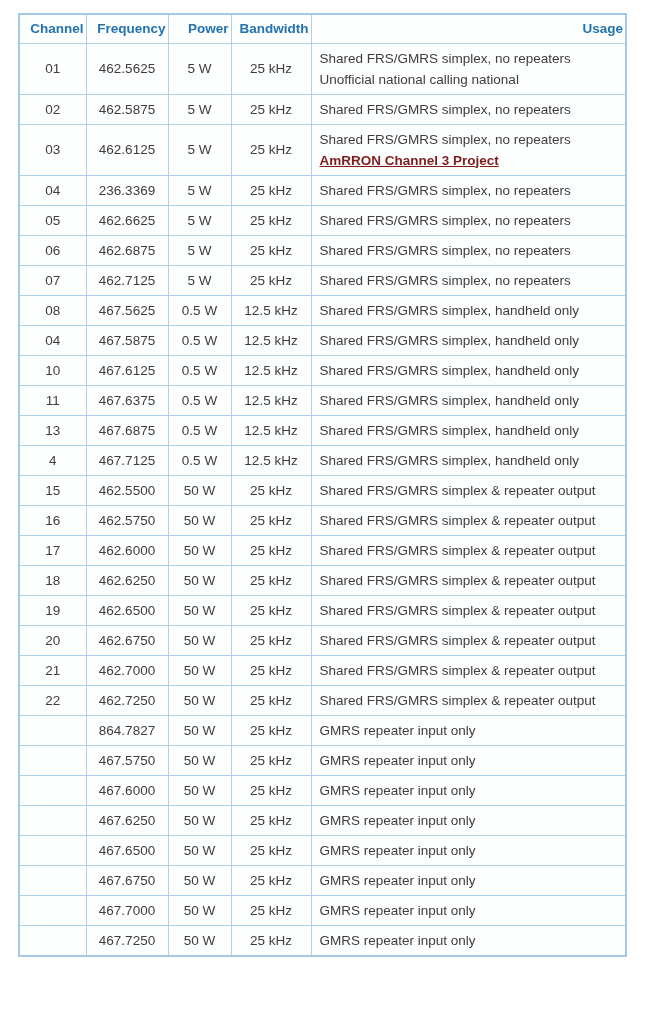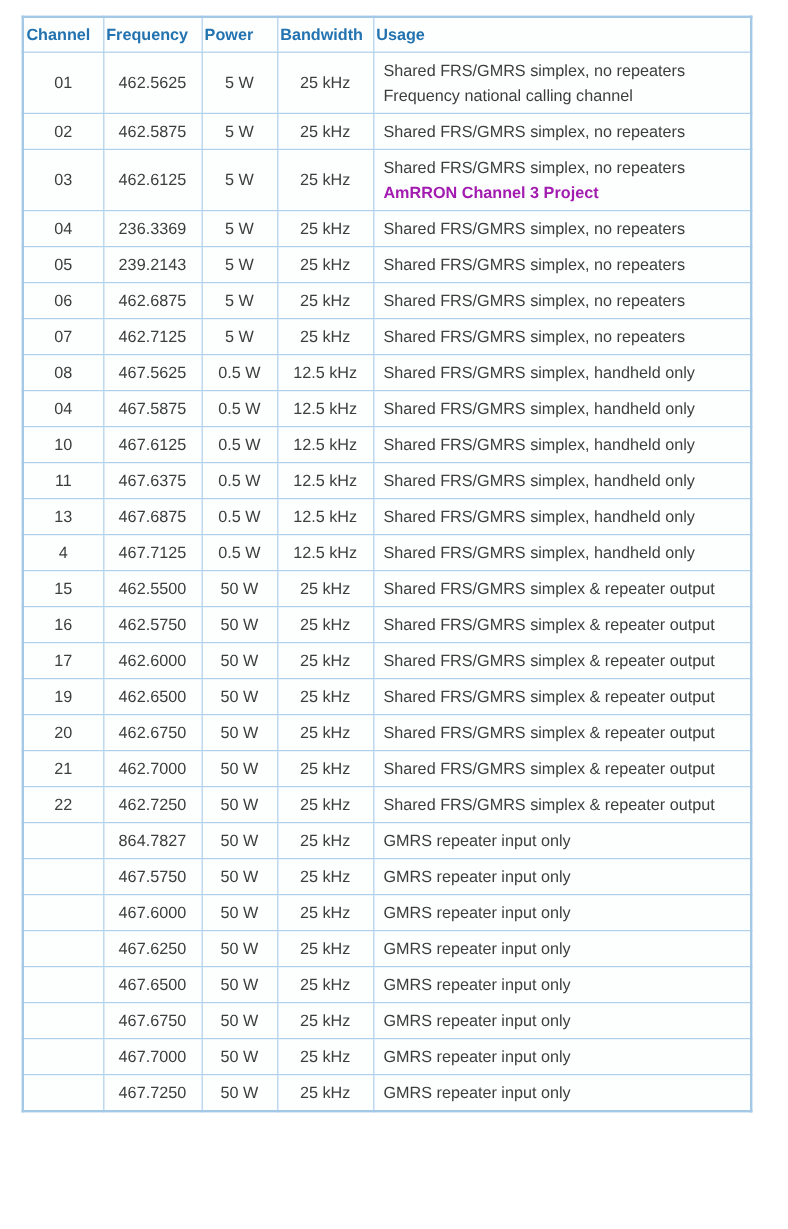--- a/index.html
+++ b/index.html
@@ -28,21 +28,21 @@
   .freq-table th, .freq-table td {
     border: 1px solid #aed0ea;
     box-sizing: border-box;
     overflow: hidden;
   }
   .freq-table th {
     color: #2273b0;
     font-weight: bold;
     font-size: 13.5px;
     height: 29px;
-    text-align: left;
+    text-align: right;
     background: #fdfefe;
     padding: 0 2px;
   }
   .freq-table td {
     color: #3d3d3d;
     font-size: 13.5px;
     height: 29px;
     text-align: center;
     vertical-align: middle;
     background: #fdfefe;
@@ -50,22 +50,23 @@
   }
   .freq-table td.usage-cell {
     text-align: left;
     padding: 4px 8px;
   }
   .usage-line {
     line-height: 21px;
     white-space: nowrap;
   }
   .red-link {
-    color: #a21caf;
+    color: #7f1d1d;
     font-weight: bold;
+    text-decoration: underline;
     line-height: 21px;
     white-space: nowrap;
   }
   col.c-channel   { width: 67px; }
   col.c-frequency { width: 82px; }
   col.c-power     { width: 63px; }
   col.c-bandwidth { width: 80px; }
   col.c-usage     { width: 315px; }
 </style>
 </head>
@@ -90,21 +91,21 @@
       </tr>
     </thead>
     <tbody id="table-body">
   <tr>
     <td>01</td>
     <td>462.5625</td>
     <td>5 W</td>
     <td>25 kHz</td>
     <td class="usage-cell">
             <div class="usage-line">Shared FRS/GMRS simplex, no repeaters</div>
-            <div class="usage-line">Frequency national calling channel</div>
+            <div class="usage-line">Unofficial national calling national</div>
           </td>
   </tr>
 
   <tr>
     <td>02</td>
     <td>462.5875</td>
     <td>5 W</td>
     <td>25 kHz</td>
     <td class="usage-cell">
             <div class="usage-line">Shared FRS/GMRS simplex, no repeaters</div>
@@ -127,21 +128,21 @@
     <td>236.3369</td>
     <td>5 W</td>
     <td>25 kHz</td>
     <td class="usage-cell">
             <div class="usage-line">Shared FRS/GMRS simplex, no repeaters</div>
           </td>
   </tr>
 
   <tr>
     <td>05</td>
-    <td>239.2143</td>
+    <td>462.6625</td>
     <td>5 W</td>
     <td>25 kHz</td>
     <td class="usage-cell">
             <div class="usage-line">Shared FRS/GMRS simplex, no repeaters</div>
           </td>
   </tr>
 
   <tr>
     <td>06</td>
     <td>462.6875</td>
@@ -246,20 +247,29 @@
   <tr>
     <td>17</td>
     <td>462.6000</td>
     <td>50 W</td>
     <td>25 kHz</td>
     <td class="usage-cell">
             <div class="usage-line">Shared FRS/GMRS simplex &amp; repeater output</div>
           </td>
   </tr>
 
+  <tr>
+    <td>18</td>
+    <td>462.6250</td>
+    <td>50 W</td>
+    <td>25 kHz</td>
+    <td class="usage-cell">
+            <div class="usage-line">Shared FRS/GMRS simplex &amp; repeater output</div>
+          </td>
+  </tr>
 
   <tr>
     <td>19</td>
     <td>462.6500</td>
     <td>50 W</td>
     <td>25 kHz</td>
     <td class="usage-cell">
             <div class="usage-line">Shared FRS/GMRS simplex &amp; repeater output</div>
           </td>
   </tr>

